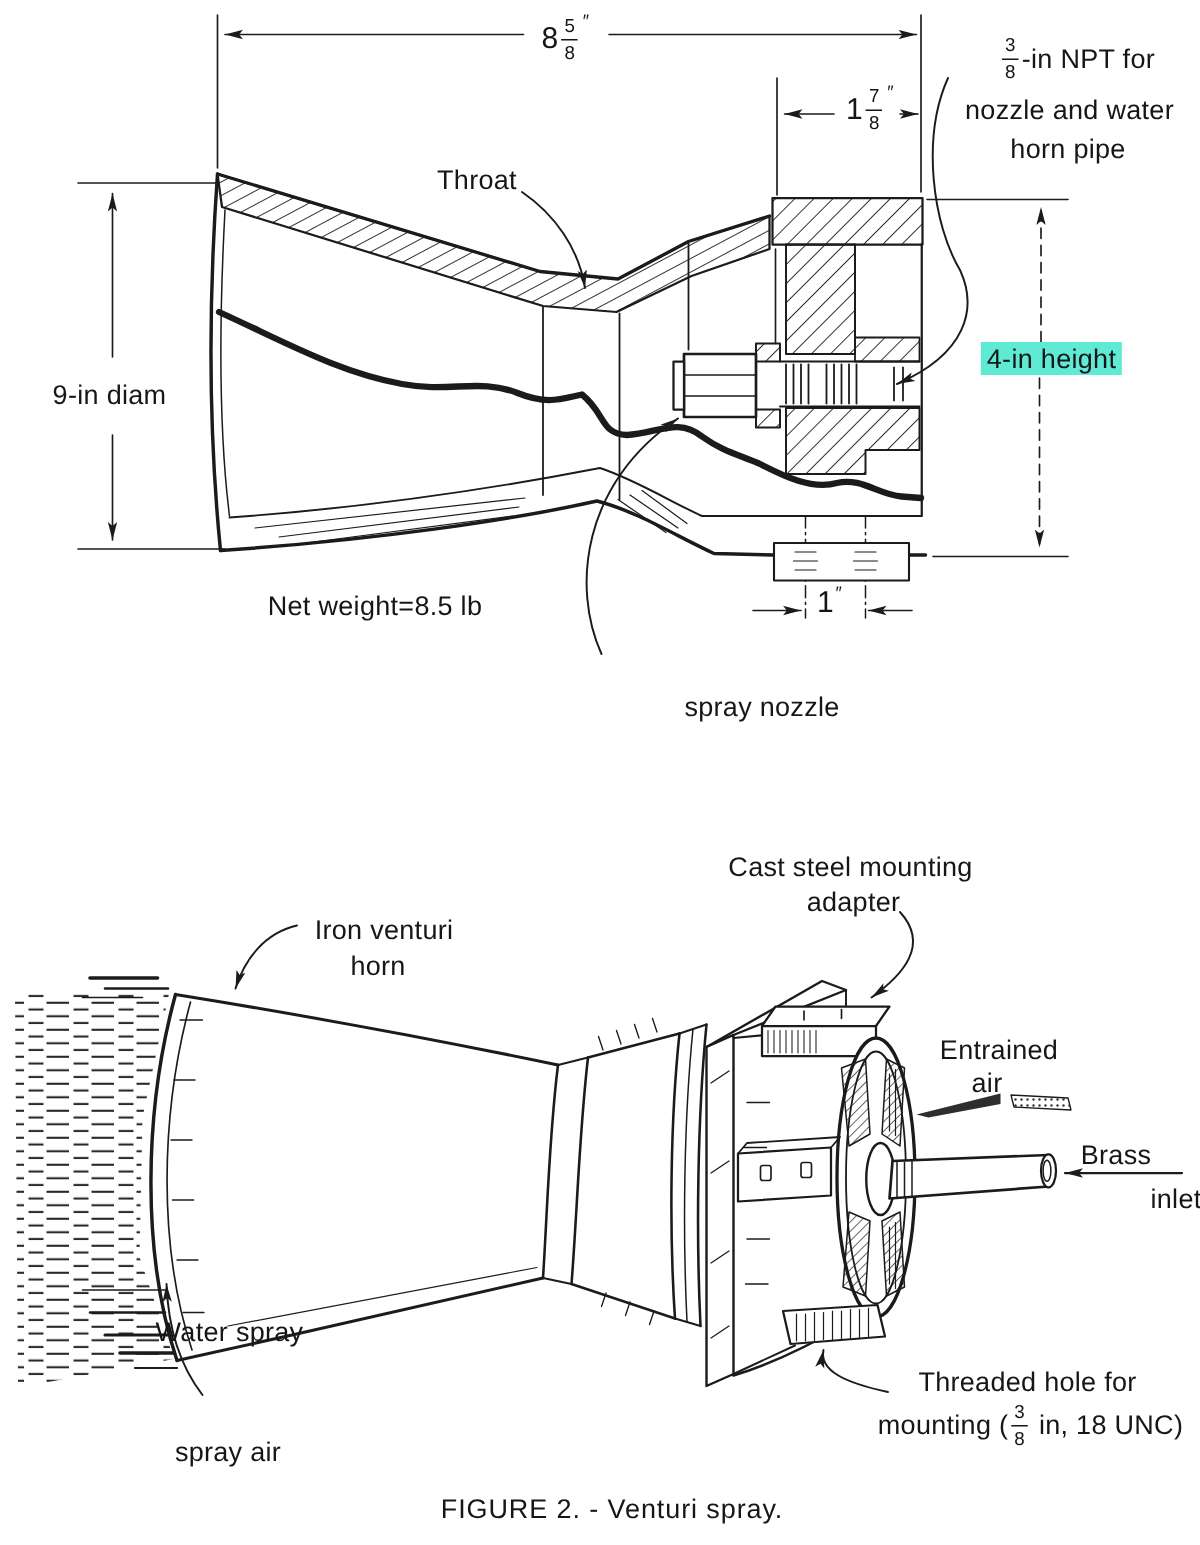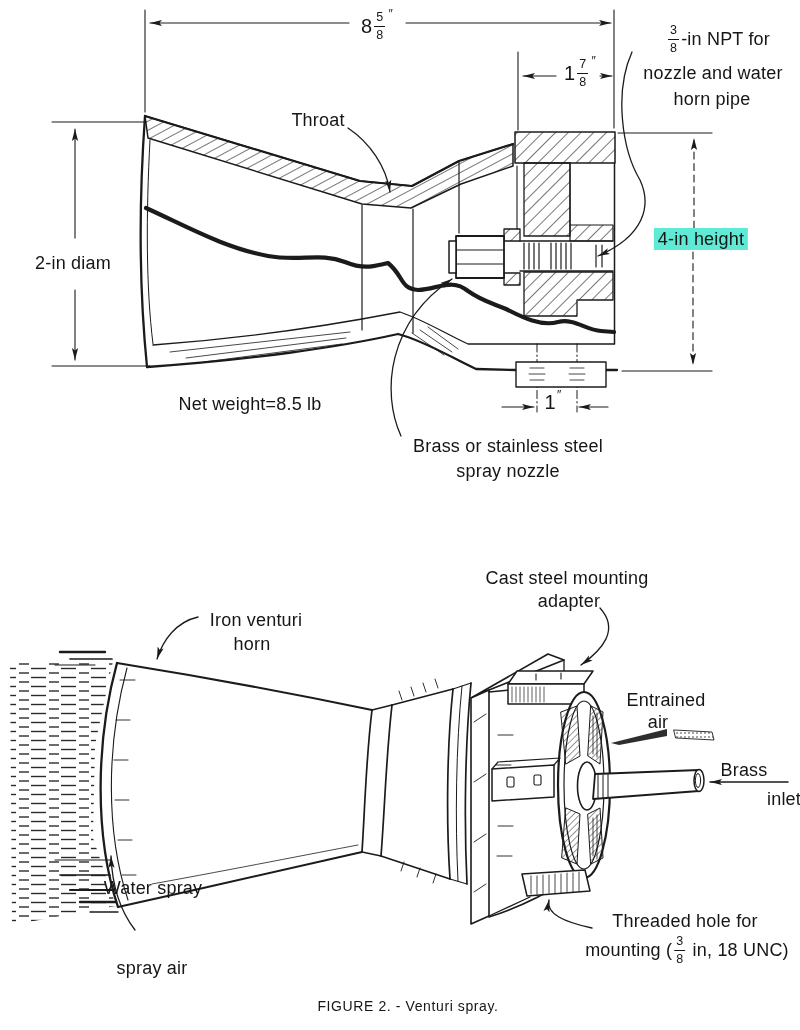--- a/index.html
+++ b/index.html
@@ -2,21 +2,21 @@
 <html><head>
 <meta charset="utf-8">
 <style>
   html,body{margin:0;padding:0;background:#ffffff;}
   #canvas{position:relative;width:800px;height:1030px;background:#ffffff;overflow:hidden;
           font-family:"Liberation Sans","DejaVu Sans",sans-serif;color:#161616;}
   #art{position:absolute;left:0;top:0;}
   .lbl{position:absolute;transform:translate(-50%,-50%);white-space:pre;line-height:1;
        font-size:18px;letter-spacing:.2px;color:#161616;display:flex;align-items:center;justify-content:center;}
   .dim{font-size:20px;}
-  .cap{font-size:14px;letter-spacing:.6px;}
+  .cap{font-size:18px;letter-spacing:.6px;}
   .unit{font-size:12px;align-self:flex-start;margin-top:-3px;margin-left:1px;}
   .frac{display:inline-flex;flex-direction:column;align-items:center;line-height:1;margin:0 2px;}
   .frac .fn{font-size:12.5px;padding:0 2px 2px;}
   .frac .fd{font-size:12.5px;border-top:1.5px solid #161616;padding:2px 2px 0;}
 </style>
 </head>
 <body>
 
 <div id="canvas">
 
@@ -321,38 +321,35 @@
   </div>
   <div class="lbl" style="left:712px;top:99px">
     <span>horn pipe</span>
   </div>
 
   <div class="lbl" style="left:318px;top:120px">
     <span>Throat</span>
   </div>
 
   <div class="lbl" style="left:73px;top:263px;background:#fff;padding:2px 4px">
-    <span>2-in diam</span>
+    <span>9-in diam</span>
   </div>
 
   <div class="lbl" style="left:701px;top:239px;background:#5eead4;padding:2px 4px">
     <span>4-in height</span>
   </div>
 
   <div class="lbl" style="left:250px;top:404px">
     <span>Net weight=8.5 lb</span>
   </div>
 
   <div class="lbl dim" style="left:553px;top:402px">
     <span>1</span><span class="unit">″</span>
   </div>
 
-  <div class="lbl" style="left:508px;top:446px">
-    <span>Brass or stainless steel</span>
-  </div>
   <div class="lbl" style="left:508px;top:471px">
     <span>spray nozzle</span>
   </div>
 
   <div class="lbl" style="left:567px;top:578px">
     <span>Cast steel mounting</span>
   </div>
   <div class="lbl" style="left:569px;top:601px">
     <span>adapter</span>
   </div>

